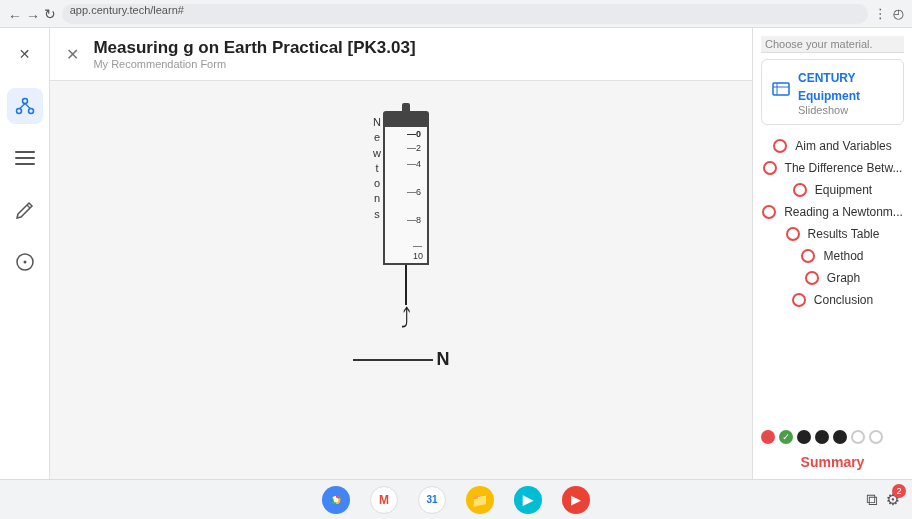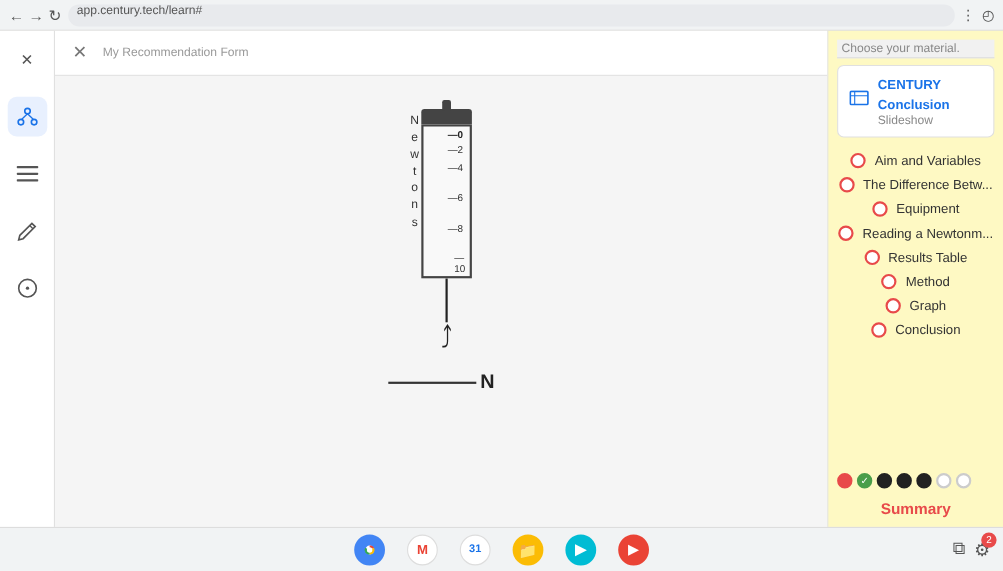--- a/index.html
+++ b/index.html
@@ -215,21 +215,21 @@
       align-items: center;
       gap: 5px;
       font-size: 14px;
       font-weight: 600;
       color: #555;
     }
 
     
     .right-panel {
       width: 160px;
-      background: #fef9c3;
+      background: #ffffff;
       border-left: 1px solid #e0e0e0;
       display: flex;
       flex-direction: column;
       padding: 8px;
       overflow-y: auto;
     }
 
     
     .explainer-card {
       background: #fff;
@@ -430,20 +430,21 @@
         <text x="7.5" y="15" font-size="12" fill="#555">?</text>
       </svg>
     </div>
   </div>
 
   <div class="content-area">
 
     <div class="content-header">
       <span class="close-btn">✕</span>
       <div>
+        <h1>Measuring g on Earth Practical [PK3.03]</h1>
         <div class="subtitle">My Recommendation Form</div>
       </div>
     </div>
 
     <div class="lesson-content">
 
       <div class="scale-container">
         <div class="scale-wrapper">
 
           <div class="scale-label-side">
@@ -500,21 +501,21 @@
 
     <div class="explainer-card">
       <div class="explainer-icon">
         <svg width="18" height="16" viewBox="0 0 18 16" fill="none">
           <rect x="1" y="1" width="16" height="12" rx="1" stroke="#1a73e8" stroke-width="1.5" fill="none"></rect>
           <line x1="1" y1="5" x2="17" y2="5" stroke="#1a73e8" stroke-width="1"></line>
           <line x1="5" y1="1" x2="5" y2="13" stroke="#1a73e8" stroke-width="1"></line>
         </svg>
       </div>
       <div class="explainer-text">
-        <strong>CENTURY Conclusion</strong>
+        <strong>CENTURY Equipment</strong>
         <span>Slideshow</span>
       </div>
     </div>
 
     <div class="chapters-list">
       <div class="chapter-item">
         <div class="chapter-dot"></div>
         <span class="chapter-label">Aim and Variables</span>
       </div>
       <div class="chapter-item">

